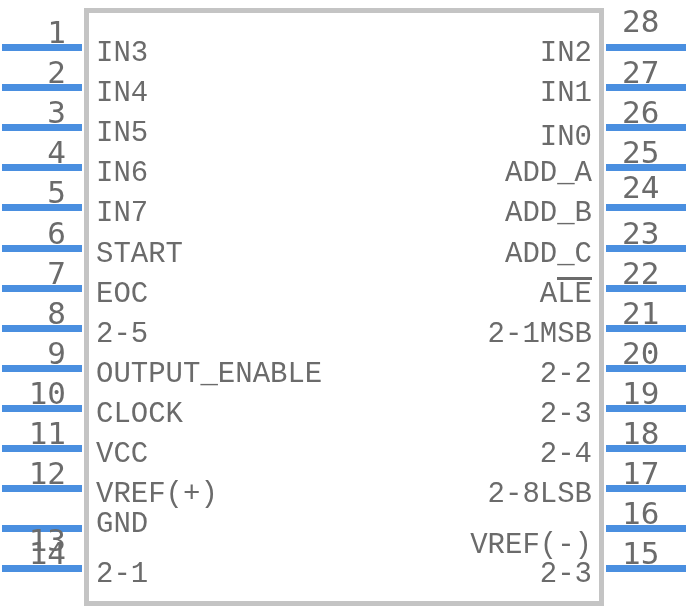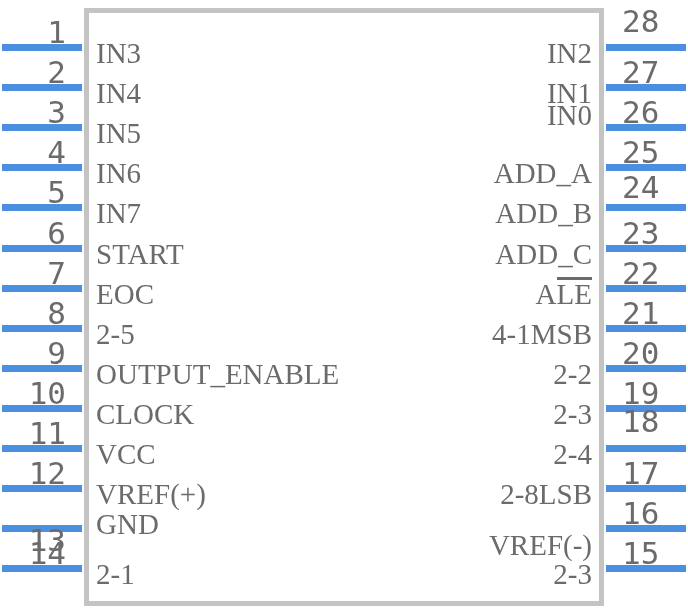--- a/index.html
+++ b/index.html
@@ -54,21 +54,21 @@
   .pin-number.right {
     right: 0px;
     width: 66px;
     text-align: left;
     padding-left: 18px;
     box-sizing: content-box;
   }
   
   .pin-label {
     position: absolute;
-    font-family: Liberation Serif, serif;
+    font-family: Liberation Mono, monospace;
     font-size: 29px;
     line-height: 1;
     color: #6b6b6b;
     white-space: pre;
   }
   .pin-label.left  { left: 96px;  text-align: left; }
   .pin-label.right { right: 96px; text-align: right; }
   .ovl {
     position: relative;
     display: inline-block;
@@ -135,44 +135,44 @@
     </div>
   <div id="right-pins">
       <div class="pin-line right" style="top: 44px;"></div>
       <div class="pin-number right" style="top: 6px;">28</div>
       <div class="pin-label right" style="top: 39px; text-align: center;">IN2</div>
       <div class="pin-line right" style="top: 84.1px;"></div>
       <div class="pin-number right" style="top: 57.1px;">27</div>
       <div class="pin-label right" style="top: 79.1px;">IN1</div>
       <div class="pin-line right" style="top: 124.2px;"></div>
       <div class="pin-number right" style="top: 97.2px;">26</div>
-      <div class="pin-label right" style="top: 101px; text-align: center;">IN0</div>
+      <div class="pin-label right" style="top: 123px; text-align: center;">IN0</div>
       <div class="pin-line right" style="top: 164.3px;"></div>
       <div class="pin-number right" style="top: 137.3px;">25</div>
       <div class="pin-label right" style="top: 159.3px; margin-left: 12px;">ADD_A</div>
       <div class="pin-line right" style="top: 204.4px;"></div>
       <div class="pin-number right" style="top: 172px;">24</div>
       <div class="pin-label right" style="top: 199.4px;">ADD_B</div>
       <div class="pin-line right" style="top: 244.5px;"></div>
       <div class="pin-number right" style="top: 217.5px;">23</div>
       <div class="pin-label right" style="top: 239.5px;">ADD_C</div>
       <div class="pin-line right" style="top: 284.6px;"></div>
       <div class="pin-number right" style="top: 257.6px;">22</div>
       <div class="pin-label right" style="top: 279.6px;">A<span class="ovl">LE</span></div>
       <div class="pin-line right" style="top: 324.7px;"></div>
       <div class="pin-number right" style="top: 297.7px;">21</div>
-      <div class="pin-label right" style="top: 319.7px;">4-1MSB</div>
+      <div class="pin-label right" style="top: 319.7px;">2-1MSB</div>
       <div class="pin-line right" style="top: 364.8px;"></div>
       <div class="pin-number right" style="top: 337.8px;">20</div>
       <div class="pin-label right" style="top: 359.8px;">2-2</div>
       <div class="pin-line right" style="top: 404.9px;"></div>
       <div class="pin-number right" style="top: 377.9px;">19</div>
       <div class="pin-label right" style="top: 399.9px;">2-3</div>
       <div class="pin-line right" style="top: 445px;"></div>
-      <div class="pin-number right" style="top: 406px;">18</div>
+      <div class="pin-number right" style="top: 418px;">18</div>
       <div class="pin-label right" style="top: 440px;">2-4</div>
       <div class="pin-line right" style="top: 485.1px;"></div>
       <div class="pin-number right" style="top: 458.1px;">17</div>
       <div class="pin-label right" style="top: 480.1px;">2-8LSB</div>
       <div class="pin-line right" style="top: 525.2px;"></div>
       <div class="pin-number right" style="top: 498.2px;">16</div>
       <div class="pin-label right" style="top: 531px; margin-left: 36px;">VREF(-)</div>
       <div class="pin-line right" style="top: 565.3px;"></div>
       <div class="pin-number right" style="top: 538.3px;">15</div>
       <div class="pin-label right" style="top: 560.3px;">2-3</div>

